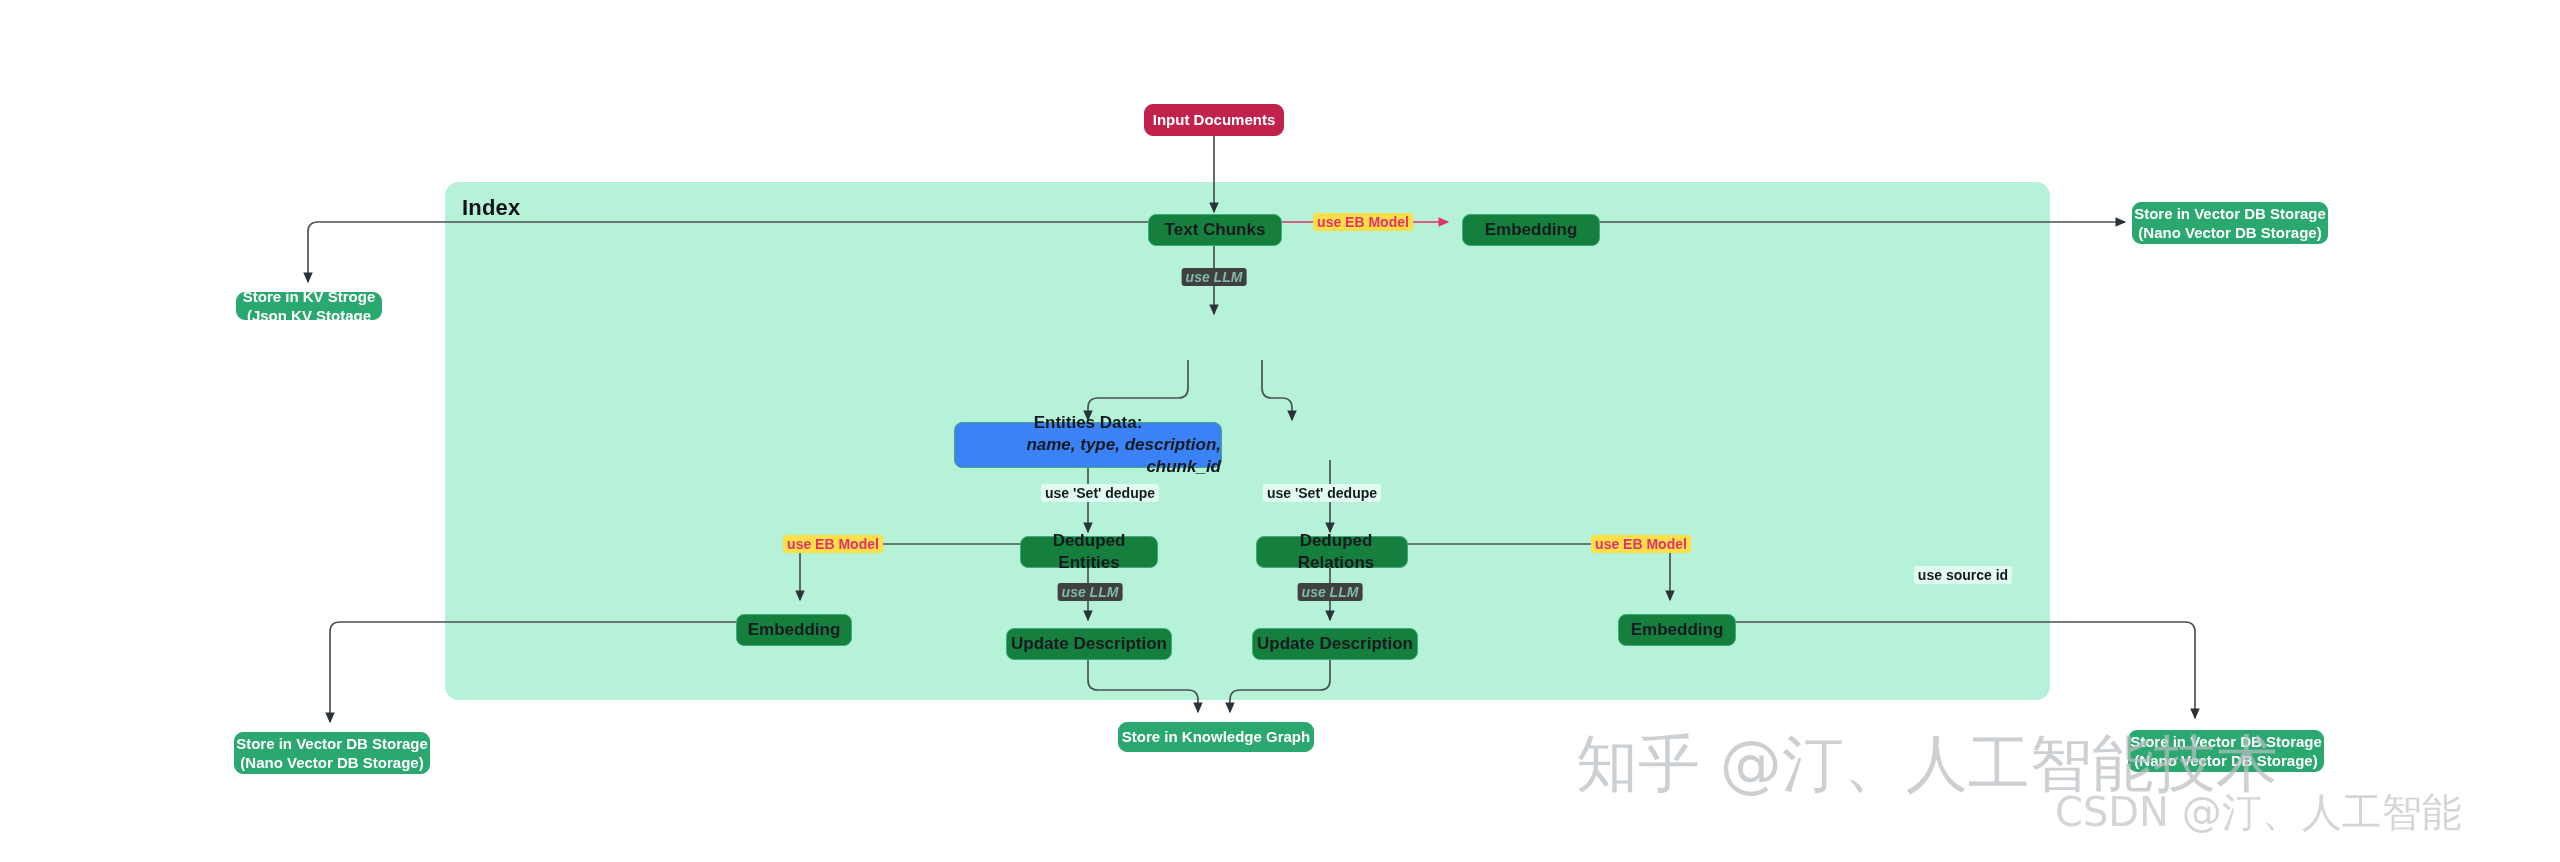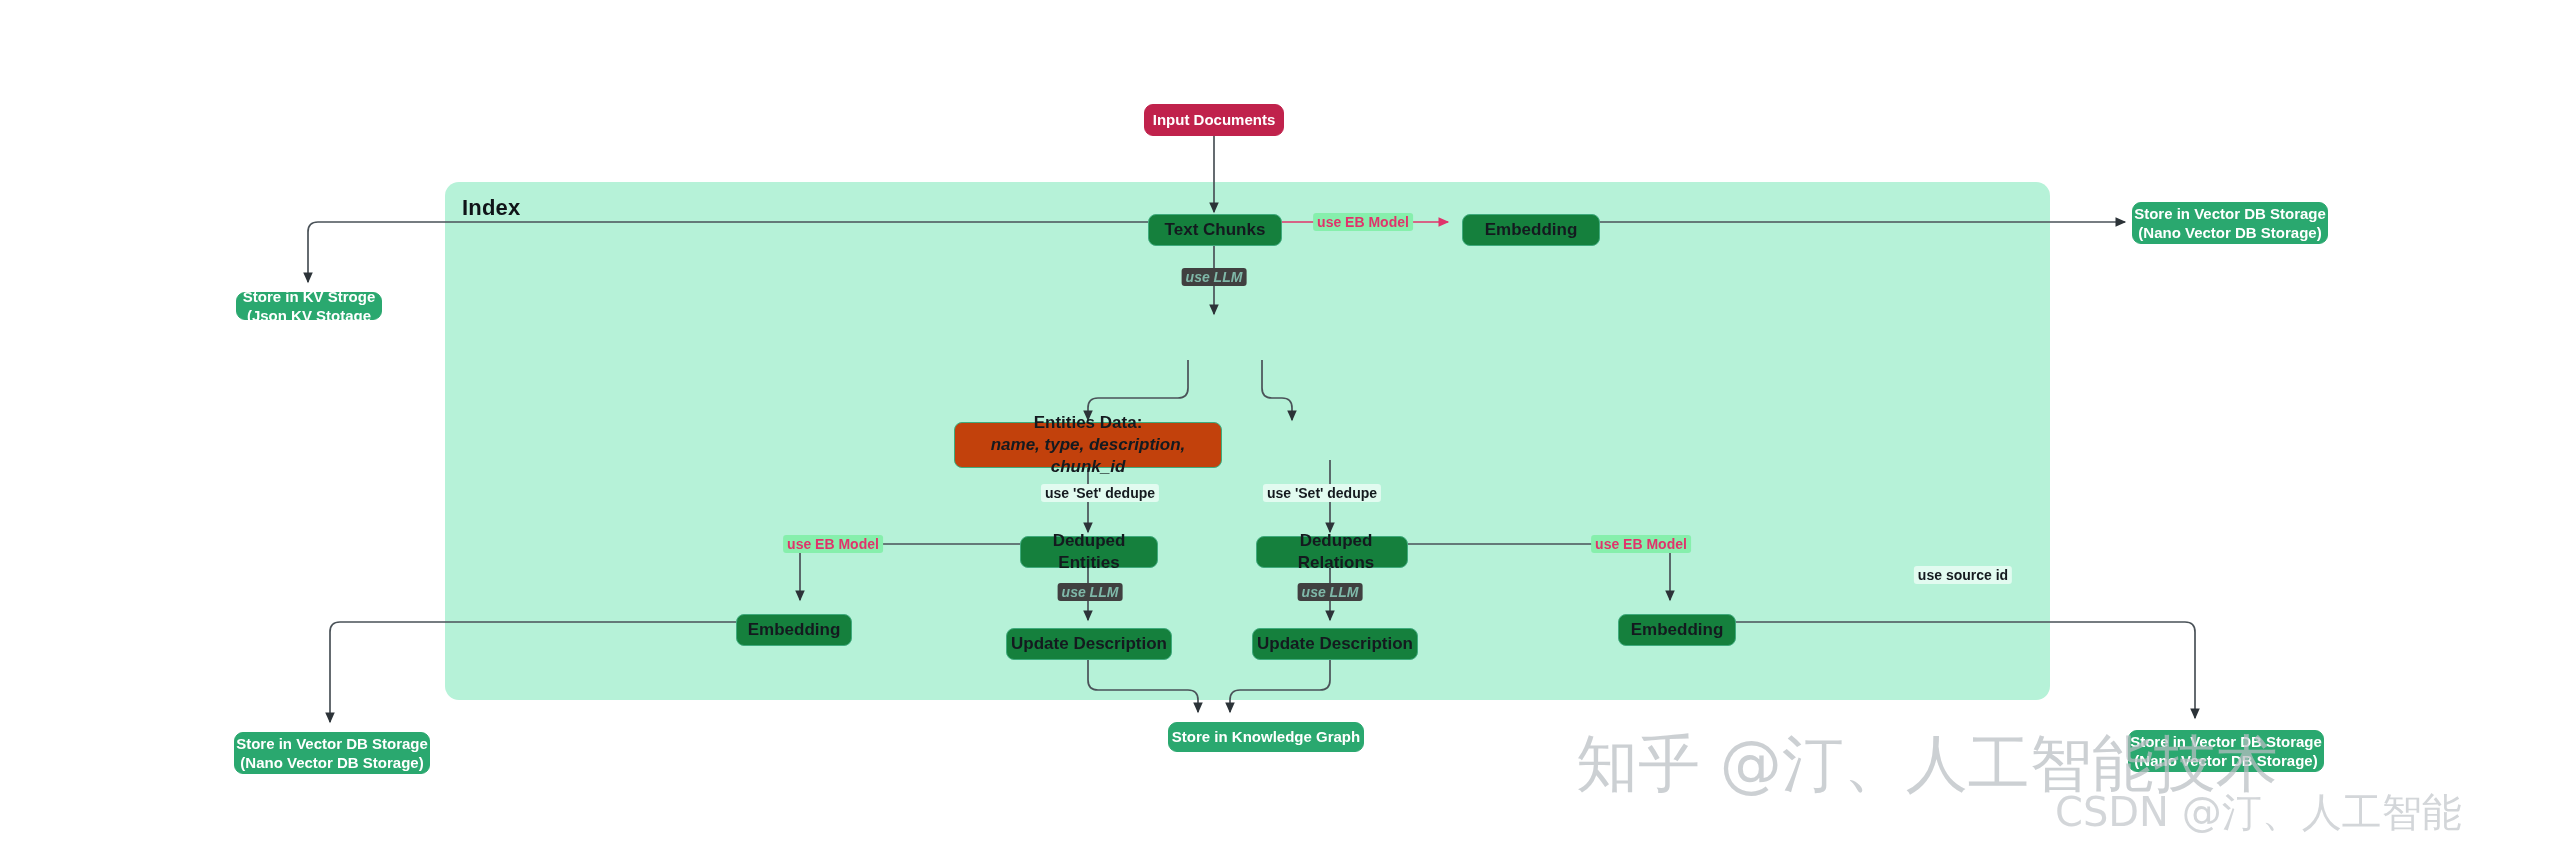--- a/index.html
+++ b/index.html
@@ -53,25 +53,26 @@
     background: #15803d;
     border: 1.6px solid #3fab7d;
     color: #141a1f;
     font-size: 17px;
     font-weight: bold;
   }
   .node-proc .sub {
     font-weight: bold;
   }
   .node-data {
-    background: #c2410c;
+    background: #3b82f6;
     border: 1.6px solid #3fab7d;
     color: #141a1f;
     font-size: 17px;
     font-weight: bold;
+    text-align: right;
   }
   .node-data .sub {
     font-style: italic;
     font-weight: bold;
   }
   .node-store {
     background: #2aa86f;
     border: 1.6px solid #2aa86f;
     color: #ffffff;
     font-size: 15px;
@@ -90,21 +91,21 @@
     position: absolute;
     font-size: 14px;
     font-weight: bold;
     white-space: nowrap;
     transform: translate(-50%, -50%);
     padding: 1px 4px;
     border-radius: 3px;
   }
   .lbl-pink {
     color: #e0336b;
-    background: #86efac;
+    background: #fde047;
   }
   .lbl-teal {
     color: #7fb8a8;
     background: #404040;
     font-style: italic;
   }
   .lbl-dark {
     color: #151a1f;
     background: #e2fbf0;
   }
@@ -225,21 +226,21 @@
   </div>
 
   <div class="node node-proc" style="left:1006px; top:620px; width:166px; height:32px;">
     <span>Update Description</span>
   </div>
 
   <div class="node node-proc" style="left:1252px; top:620px; width:166px; height:32px;">
     <span>Update Description</span>
   </div>
 
-  <div class="node node-store" style="left:1168px; top:714px; width:196px; height:30px;">
+  <div class="node node-store" style="left:1118px; top:714px; width:196px; height:30px;">
     <span>Store in Knowledge Graph</span>
   </div>
 
   <div class="node node-store" style="left:234px; top:724px; width:196px; height:42px;">
     <span>Store in Vector DB Storage</span>
     <span>(Nano Vector DB Storage)</span>
   </div>
 
   <div class="node node-store" style="left:2128px; top:722px; width:196px; height:42px;">
     <span>Store in Vector DB Storage</span>

